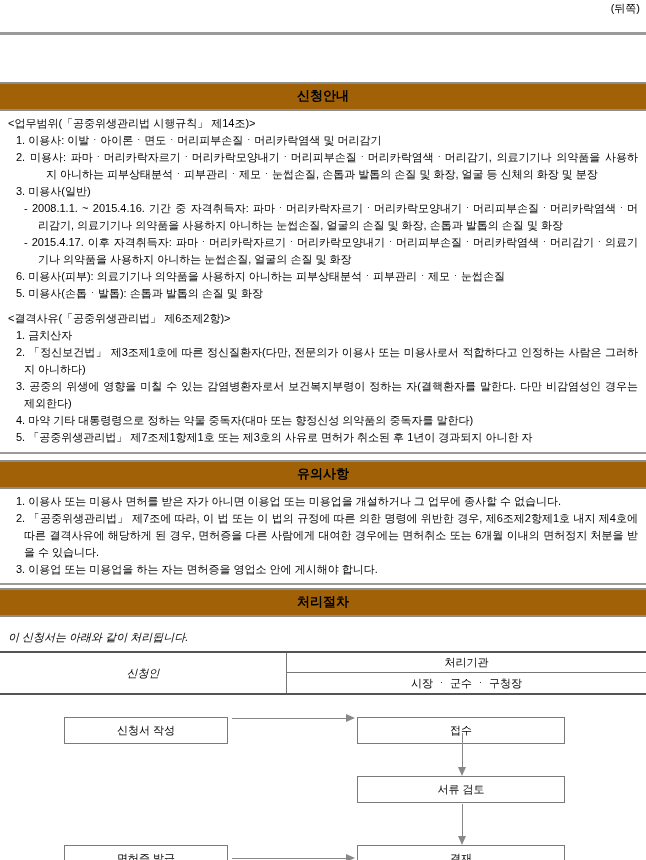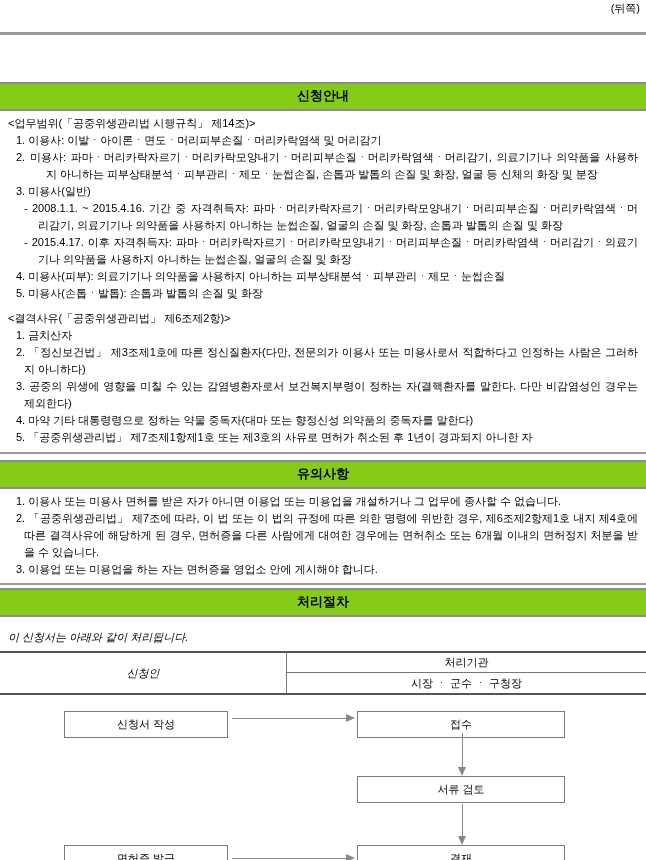--- a/index.html
+++ b/index.html
@@ -6,21 +6,21 @@
   body {
     width:646px; height:860px; background:#ffffff; color:#000;
     font-family:"Liberation Sans","DejaVu Sans",sans-serif;
     font-size:11px; overflow:hidden;
   }
   * { box-sizing:border-box; }
   .side-label { text-align:right; padding:1px 6px 0 0; font-size:11px; height:31px; }
   .rule-thick { height:3px; background:#9a9a9a; margin-top:1px; }
   .rule-thin  { height:2px; background:#9a9a9a; }
   .bar {
-    background:#84cc16; border-top:2px solid #8d8d8d; border-bottom:2px solid #8d8d8d;
+    background:#a16207; border-top:2px solid #8d8d8d; border-bottom:2px solid #8d8d8d;
     text-align:center; font-weight:bold; font-size:13px; padding:3px 0 4px 0;
   }
   .bar-guide { margin-top:47px; }
   .sep-notes { margin-top:6px; }
   .bar-notes { margin-top:6px; }
   .sep-proc  { margin-top:5px; }
   .bar-proc  { margin-top:3px; }
   .content { padding:4px 8px 0 8px; line-height:17px; text-align:justify; }
   .content p { margin:0; }
   .li-deep { padding-left:38px; text-indent:-30px; }
@@ -38,21 +38,21 @@
   .cell-applicant { grid-row:1 / span 2; border-right:1px solid #777;font-style:italic; }
   .cell-agency { border-bottom:1px solid #777; }
   
   .flow { position:relative; height:186px; }
   .fbox {
     position:absolute; height:27px; border:1px solid #7a7a7a; background:#fff;
     display:flex; align-items:center; justify-content:center; font-size:11px;
   }
   .fbox-left  { left:64px;  width:164px; }
   .fbox-right { left:357px; width:208px; }
-  .row1 { top:16px; } .row2 { top:81px; } .row3 { top:150px; }
+  .row1 { top:22px; } .row2 { top:81px; } .row3 { top:150px; }
   .hline { position:absolute; height:1px; background:#888; left:232px; width:114px; }
   .harrow { position:absolute; width:0; height:0; left:346px;
             border-left:9px solid #888; border-top:4px solid transparent; border-bottom:4px solid transparent; }
   .vline { position:absolute; width:1px; background:#888; left:462px; }
   .varrow { position:absolute; width:0; height:0; left:458px;
             border-top:9px solid #888; border-left:4px solid transparent; border-right:4px solid transparent; }
 </style>
 </head>
 <body>
 
@@ -60,21 +60,21 @@
 <div class="rule-thick"></div>
 
 <div class="bar bar-guide">신청안내</div>
 <div class="content">
   <p class="subhead">&lt;업무범위(「공중위생관리법 시행규칙」  제14조)&gt;</p>
   <p class="li-deep">1. 이용사: 이발ㆍ아이론ㆍ면도ㆍ머리피부손질ㆍ머리카락염색 및 머리감기</p>
   <p class="li-deep">2. 미용사: 파마ㆍ머리카락자르기ㆍ머리카락모양내기ㆍ머리피부손질ㆍ머리카락염색ㆍ머리감기, 의료기기나 의약품을 사용하지 아니하는 피부상태분석ㆍ피부관리ㆍ제모ㆍ눈썹손질, 손톱과 발톱의 손질 및 화장, 얼굴 등 신체의 화장 및 분장</p>
   <p class="li">3. 미용사(일반)</p>
   <p class="li-sub">- 2008.1.1. ~ 2015.4.16. 기간 중 자격취득자: 파마ㆍ머리카락자르기ㆍ머리카락모양내기ㆍ머리피부손질ㆍ머리카락염색ㆍ머리감기, 의료기기나 의약품을 사용하지 아니하는 눈썹손질, 얼굴의 손질 및 화장, 손톱과 발톱의 손질 및 화장</p>
   <p class="li-sub">- 2015.4.17. 이후 자격취득자: 파마ㆍ머리카락자르기ㆍ머리카락모양내기ㆍ머리피부손질ㆍ머리카락염색ㆍ머리감기ㆍ의료기기나 의약품을 사용하지 아니하는 눈썹손질, 얼굴의 손질 및 화장</p>
-  <p class="li">4. 미용사(피부): 의료기기나 의약품을 사용하지 아니하는 피부상태분석ㆍ피부관리ㆍ제모ㆍ눈썹손질</p>
+  <p class="li">6. 미용사(피부): 의료기기나 의약품을 사용하지 아니하는 피부상태분석ㆍ피부관리ㆍ제모ㆍ눈썹손질</p>
   <p class="li">5. 미용사(손톱ㆍ발톱): 손톱과 발톱의 손질 및 화장</p>
   <div class="gap8"></div>
   <p class="subhead">&lt;결격사유(「공중위생관리법」  제6조제2항)&gt;</p>
   <p class="li">1. 금치산자</p>
   <p class="li">2. 「정신보건법」  제3조제1호에 따른 정신질환자(다만, 전문의가 이용사 또는 미용사로서 적합하다고 인정하는 사람은 그러하지 아니하다)</p>
   <p class="li">3. 공중의 위생에 영향을 미칠 수 있는 감염병환자로서 보건복지부령이 정하는 자(결핵환자를 말한다. 다만 비감염성인 경우는 제외한다)</p>
   <p class="li">4. 마약 기타 대통령령으로 정하는 약물 중독자(대마 또는 향정신성 의약품의 중독자를 말한다)</p>
   <p class="li">5. 「공중위생관리법」  제7조제1항제1호 또는 제3호의 사유로 면허가 취소된 후 1년이 경과되지 아니한 자</p>
 </div>
 

